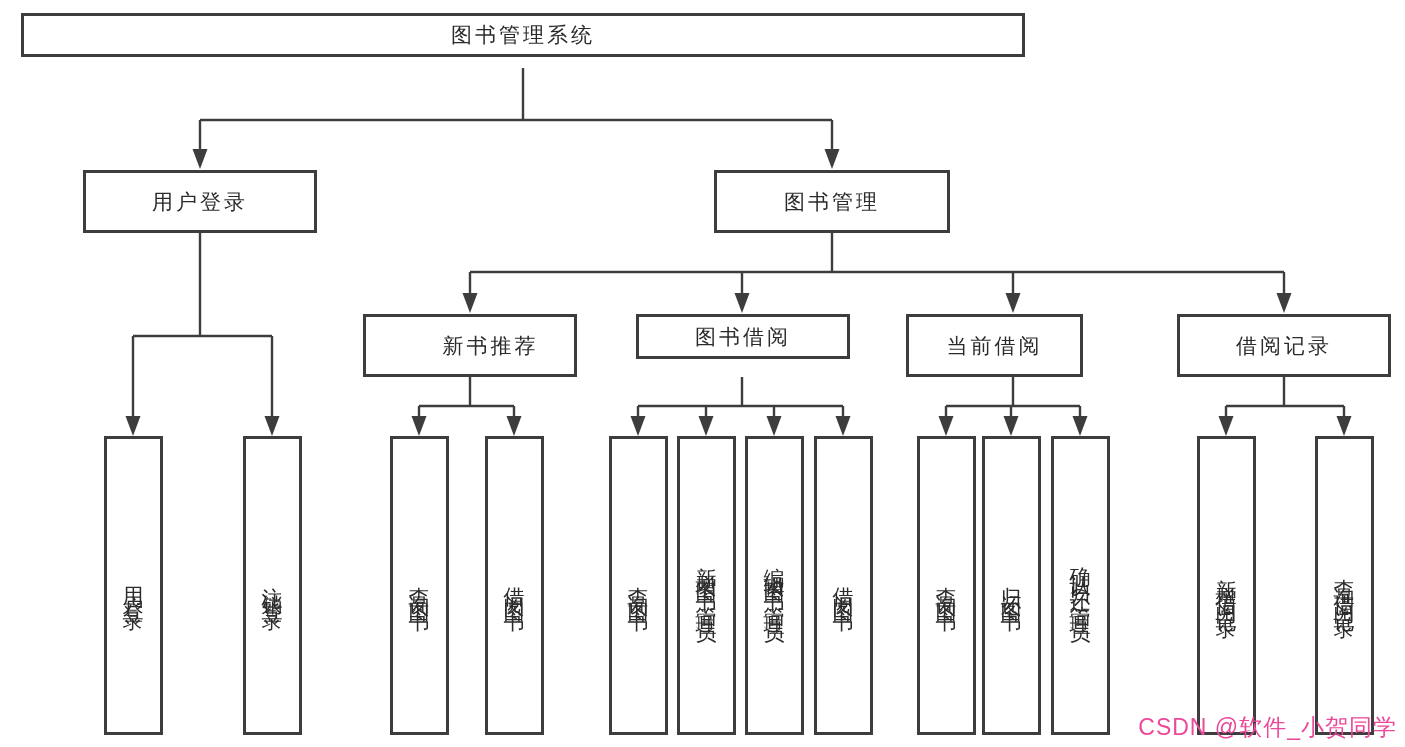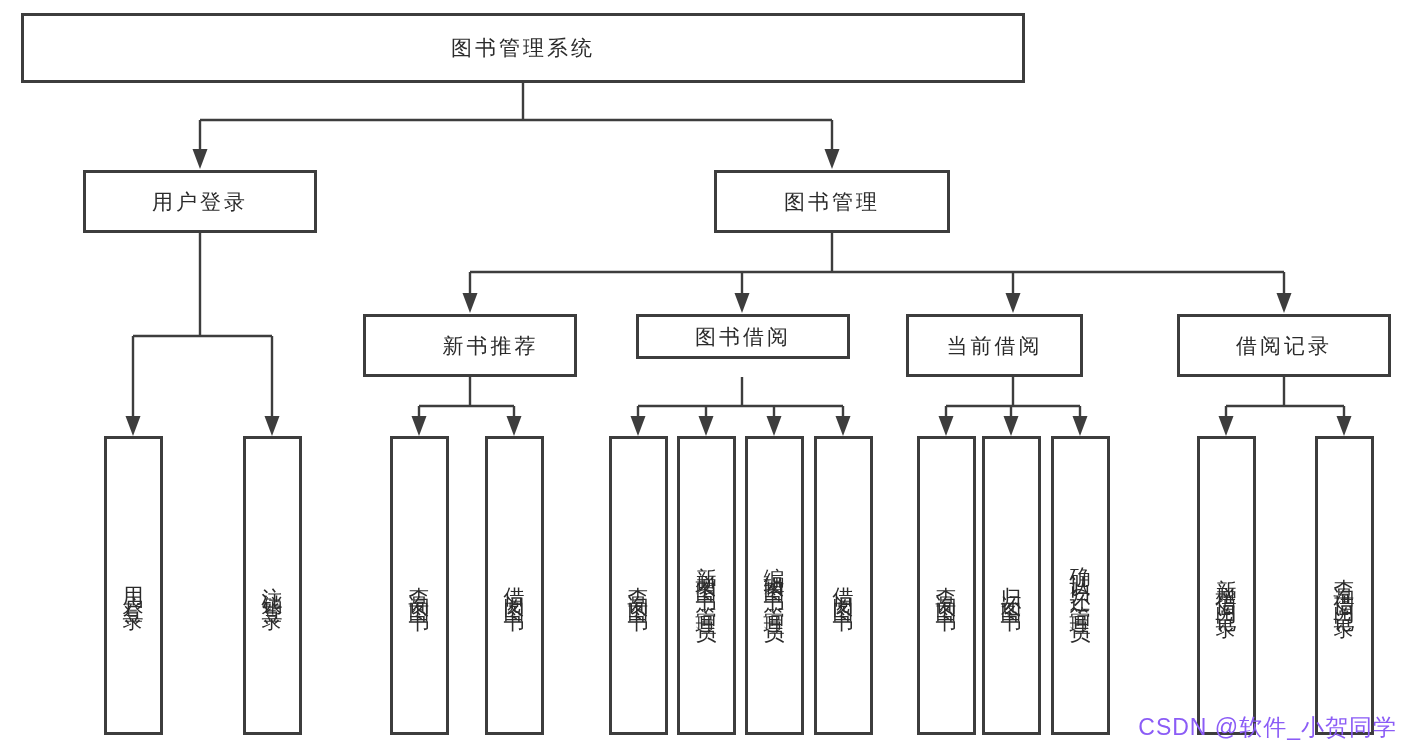--- a/index.html
+++ b/index.html
@@ -34,21 +34,21 @@
     text-orientation:mixed;
     color:#2b2b2b;
     font-size:21px;
     letter-spacing:8px;
     line-height:1;
   }
   .watermark{
     position:absolute;
     right:8px;top:712px;
     font-size:23px;
-    color:#8b5cf6;
+    color:#ec4899;
     letter-spacing:1px;
     z-index:5;
     white-space:nowrap;
   }
 </style>
 </head>
 <body>
 
 <div class="canvas">
 
@@ -85,21 +85,21 @@
       <polygon points="766.5,416 781.5,416 774,436"></polygon>
       <polygon points="835.5,416 850.5,416 843,436"></polygon>
       <polygon points="938.5,416 953.5,416 946,436"></polygon>
       <polygon points="1003.5,416 1018.5,416 1011,436"></polygon>
       <polygon points="1072.5,416 1087.5,416 1080,436"></polygon>
       <polygon points="1218.5,416 1233.5,416 1226,436"></polygon>
       <polygon points="1336.5,416 1351.5,416 1344,436"></polygon>
     </g>
   </svg>
 
-  <div class="box" style="left:21px;top:13px;width:1004px;height:70px;">图书管理系统</div>
+  <div class="box" style="left:21px;top:13px;width:1004px;height:44px;">图书管理系统</div>
 
   <div class="box" style="left:83px;top:170px;width:234px;height:63px;">用户登录</div>
   <div class="box" style="left:714px;top:170px;width:236px;height:63px;">图书管理</div>
 
   <div class="box" style="left:363px;top:314px;width:214px;height:63px;padding-left:41px;">新书推荐</div>
   <div class="box" style="left:636px;top:314px;width:214px;height:45px;">图书借阅</div>
   <div class="box" style="left:906px;top:314px;width:177px;height:63px;">当前借阅</div>
   <div class="box" style="left:1177px;top:314px;width:214px;height:63px;">借阅记录</div>
 
   <div class="leaf" style="left:104px;top:436px;width:59px;height:299px;">

